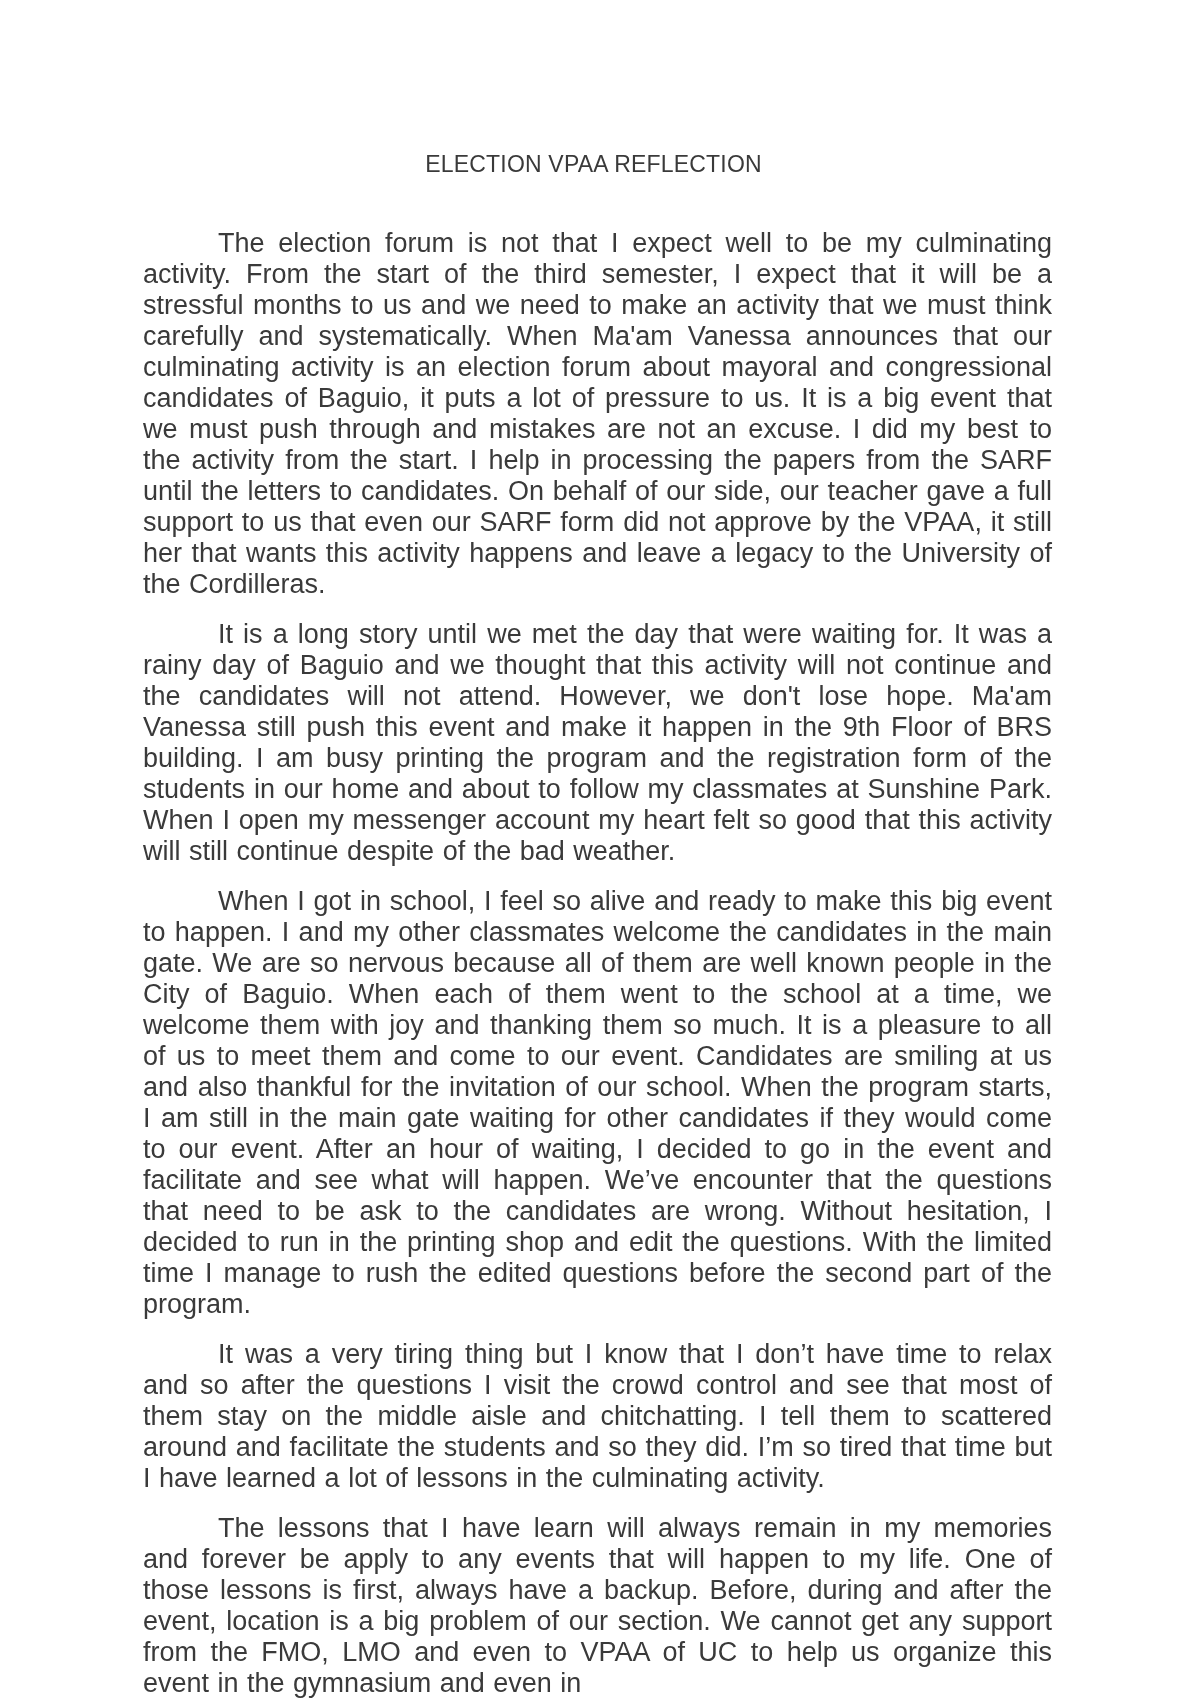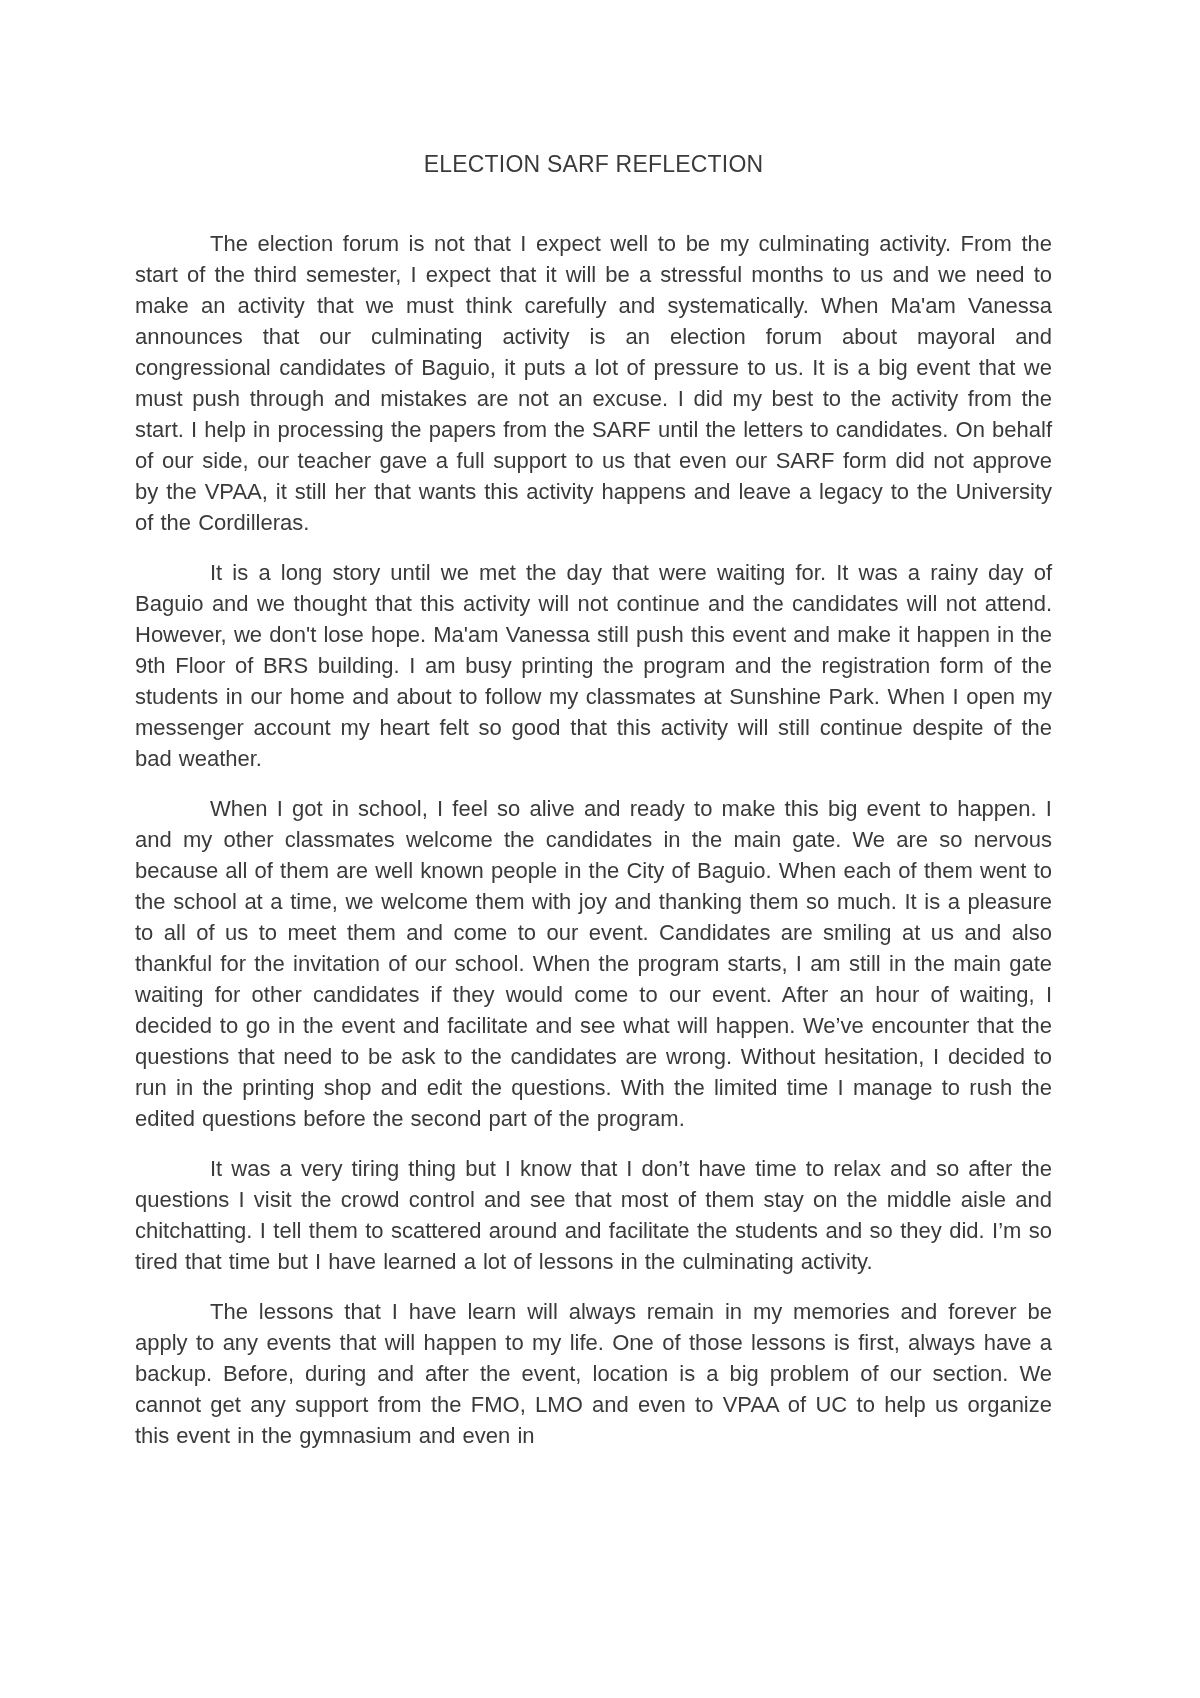--- a/index.html
+++ b/index.html
@@ -24,33 +24,33 @@
   }
   .doc-title {
     font-size: 23px;
     font-weight: 400;
     line-height: 28px;
     text-align: center;
     letter-spacing: 0.2px;
     margin: 0 0 50px 0;
   }
   .doc-paragraph {
-    font-size: 22px;
+    font-size: 27px;
     line-height: 31px;
     text-align: justify;
     text-indent: 75px;
-    margin: 0 0 19px 0;
+    margin: 0 0 19px 8px;
     word-spacing: 1px;
   }
 </style>
 </head>
 <body>
 
 <div class="page">
   <div class="content">
-    <h1 class="doc-title">ELECTION SARF REFLECTION</h1>
+    <h1 class="doc-title">ELECTION VPAA REFLECTION</h1>
     <p class="doc-paragraph">The election forum is not that I expect well to be my culminating activity. From the start of the third semester, I expect that it will be a stressful months to us and we need to make an activity that we must think carefully and systematically. When Ma'am Vanessa announces that our culminating activity is an election forum about mayoral and congressional candidates of Baguio, it puts a lot of pressure to us. It is a big event that we must push through and mistakes are not an excuse. I did my best to the activity from the start. I help in processing the papers from the SARF until the letters to candidates. On behalf of our side, our teacher gave a full support to us that even our SARF form did not approve by the VPAA, it still her that wants this activity happens and leave a legacy to the University of the Cordilleras.</p>
     <p class="doc-paragraph">It is a long story until we met the day that were waiting for. It was a rainy day of Baguio and we thought that this activity will not continue and the candidates will not attend. However, we don't lose hope. Ma'am Vanessa still push this event and make it happen in the 9th Floor of BRS building. I am busy printing the program and the registration form of the students in our home and about to follow my classmates at Sunshine Park. When I open my messenger account my heart felt so good that this activity will still continue despite of the bad weather.</p>
     <p class="doc-paragraph">When I got in school, I feel so alive and ready to make this big event to happen. I and my other classmates welcome the candidates in the main gate. We are so nervous because all of them are well known people in the City of Baguio. When each of them went to the school at a time, we welcome them with joy and thanking them so much. It is a pleasure to all of us to meet them and come to our event. Candidates are smiling at us and also thankful for the invitation of our school. When the program starts, I am still in the main gate waiting for other candidates if they would come to our event. After an hour of waiting, I decided to go in the event and facilitate and see what will happen. We’ve encounter that the questions that need to be ask to the candidates are wrong. Without hesitation, I decided to run in the printing shop and edit the questions. With the limited time I manage to rush the edited questions before the second part of the program.</p>
     <p class="doc-paragraph">It was a very tiring thing but I know that I don’t have time to relax and so after the questions I visit the crowd control and see that most of them stay on the middle aisle and chitchatting. I tell them to scattered around and facilitate the students and so they did. I’m so tired that time but I have learned a lot of lessons in the culminating activity.</p>
     <p class="doc-paragraph">The lessons that I have learn will always remain in my memories and forever be apply to any events that will happen to my life. One of those lessons is first, always have a backup. Before, during and after the event, location is a big problem of our section. We cannot get any support from the FMO, LMO and even to VPAA of UC to help us organize this event in the gymnasium and even in</p>
   </div>
 </div>
 
 </body></html>

